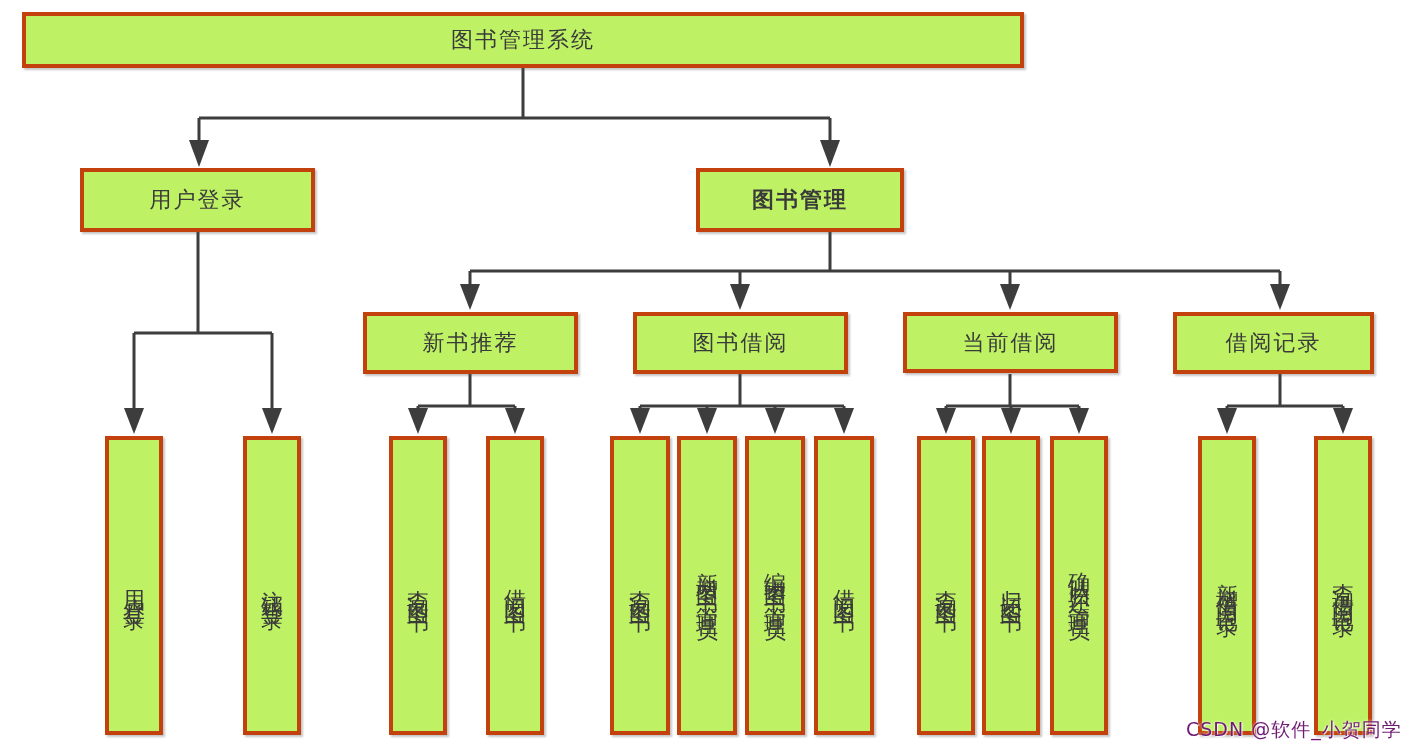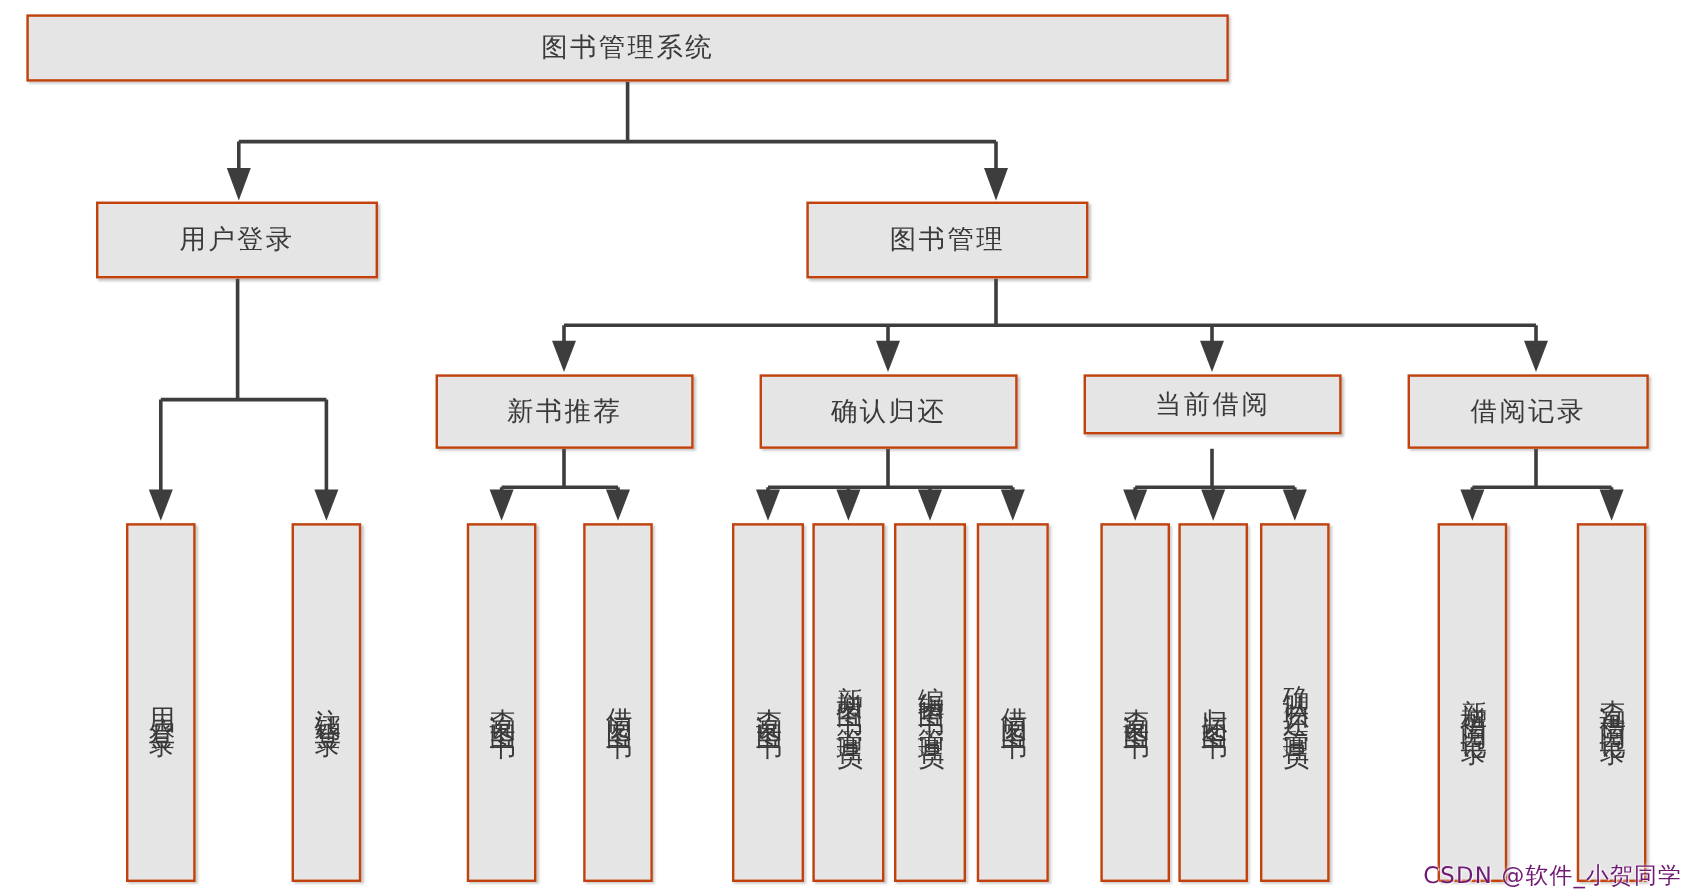--- a/index.html
+++ b/index.html
@@ -11,22 +11,22 @@
     overflow:hidden;
   }
   svg.wires {
     position:absolute; left:0; top:0; width:1405px; height:747px;
     pointer-events:none;
   }
   svg.wires path { stroke:#3d3d3d; stroke-width:3; fill:none; }
   svg.wires polygon { fill:#3d3d3d; stroke:none; }
   .node {
     position:absolute; box-sizing:border-box;
-    background:#e5e5e5;
-    border:2px solid #c2410c;
+    background:#bef264;
+    border:4px solid #c2410c;
     box-shadow:2px 2px 2px rgba(90,90,90,0.35);
     display:flex; align-items:center; justify-content:center;
     color:#3a3a3a; font-size:22px; letter-spacing:2px;
     white-space:nowrap;
   }
   .node.leaf { letter-spacing:0; }
   .vtext {
     writing-mode:vertical-rl;
     text-orientation:mixed;
     letter-spacing:7px;
@@ -93,31 +93,31 @@
     </g>
   </svg>
 
   <div class="node" style="left:22px; top:12px; width:1002px; height:56px;">
     <span>图书管理系统</span>
   </div>
 
   <div class="node" style="left:80px; top:168px; width:235px; height:64px;">
     <span>用户登录</span>
   </div>
-  <div class="node" style="left:672px; top:168px; width:235px; height:64px;">
+  <div class="node" style="left:696px; top:168px; width:208px; height:64px;font-weight:bold;">
     <span>图书管理</span>
   </div>
 
   <div class="node" style="left:363px; top:312px; width:215px; height:62px;">
     <span>新书推荐</span>
   </div>
   <div class="node" style="left:633px; top:312px; width:215px; height:62px;">
-    <span>确认归还</span>
+    <span>图书借阅</span>
   </div>
-  <div class="node" style="left:903px; top:312px; width:215px; height:50px;">
+  <div class="node" style="left:903px; top:312px; width:215px; height:61px;">
     <span>当前借阅</span>
   </div>
   <div class="node" style="left:1173px; top:312px; width:201px; height:62px;">
     <span>借阅记录</span>
   </div>
 
   <div class="node leaf" style="left:105px; top:436px; width:58px; height:299px;">
     <span class="vtext">用户登录</span>
   </div>
   <div class="node leaf" style="left:243px; top:436px; width:58px; height:299px;">

